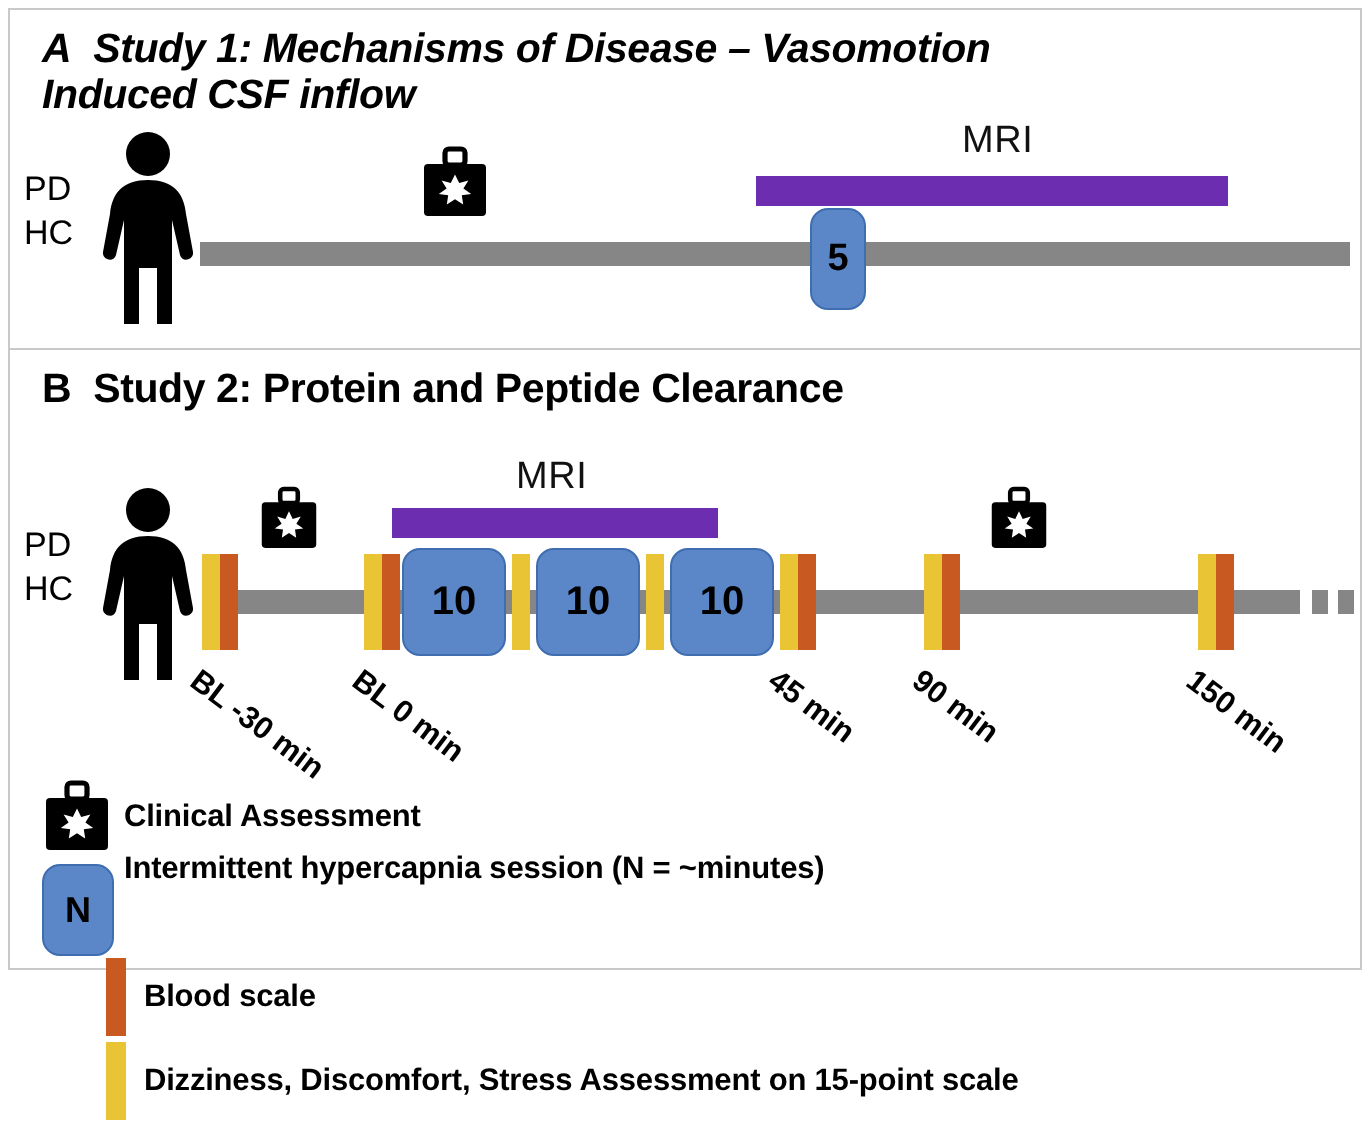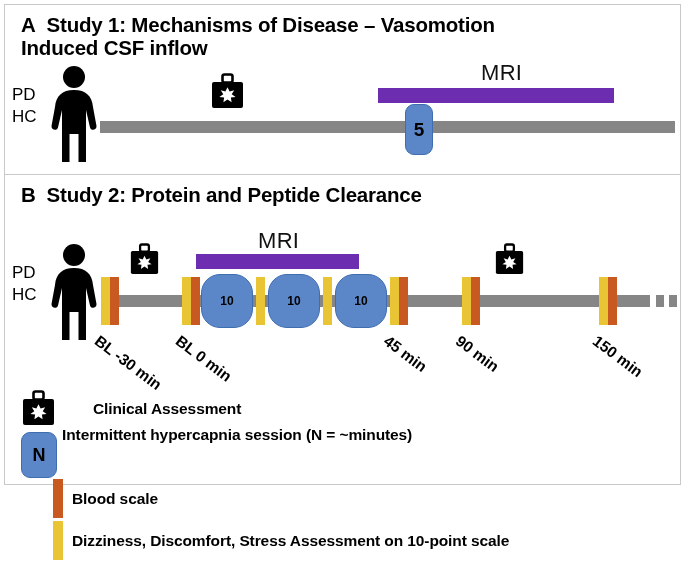--- a/index.html
+++ b/index.html
@@ -7,21 +7,21 @@
     width:685px;height:569px;
     background:#ffffff;
     font-family:"Liberation Sans", sans-serif;
     color:#000;
     overflow:hidden;
   }
   #root{position:relative;width:685px;height:569px;}
 
   
   .panel{position:absolute;left:4px;width:677px;border:1px solid #c9c9c9;box-sizing:border-box;background:#fff;}
-  #panelA{top:4px;height:218px;}
+  #panelA{top:4px;height:218px;font-style:italic;}
   #panelB{top:174px;height:311px;}
 
   .panel-title{
     position:absolute;
     font-weight:bold;
     font-size:20.5px;
     line-height:23px;
     letter-spacing:-0.2px;
     white-space:pre-line;
     color:#000;
@@ -41,35 +41,35 @@
   
   .person{position:absolute;}
 
   
   .tl-line{position:absolute;background:#868686;height:12px;}
   .tl-dash{position:absolute;background:#868686;height:12px;}
 
   
   .mri-bar{position:absolute;background:#6C2DB0;height:15px;}
   .mri-label{
-    position:absolute;font-size:22px;font-weight:400;color:#111;
+    position:absolute;font-size:19px;font-weight:400;color:#111;
     letter-spacing:0.3px;
   }
 
   
   .hc-box{
     position:absolute;
     background:#5B87C9;
     border:1.6px solid #3E6DB0;
     border-radius:9px;
     display:flex;align-items:center;justify-content:center;
     font-size:19px;font-weight:bold;color:#000;
     box-sizing:border-box;
   }
-  .hc-box.small{font-size:12px;border-radius:19px;}
+  .hc-box.small{font-size:20px;border-radius:9px;}
 
   
   .mk{position:absolute;}
   .mk-yellow{position:absolute;background:#E9C536;}
   .mk-orange{position:absolute;background:#C85A21;}
 
   
   .case{position:absolute;}
 
   
@@ -220,27 +220,27 @@
 
   <div>
 
     <div class="case" style="left:22px;top:390px;width:33px;height:36px;">
       <svg width="33" height="36" viewBox="0 0 33 36">
         <rect x="11.5" y="1.5" width="10" height="8" rx="2" fill="none" stroke="#000" stroke-width="2.6"></rect>
         <rect x="1" y="9" width="31" height="26" rx="2" fill="#000"></rect>
         <path d="M16.5 14.2 L18.6 18.5 L23.2 17.2 L20.7 21.3 L24.6 24.0 L19.9 24.6 L20.6 29.3 L16.5 26.6 L12.4 29.3 L13.1 24.6 L8.4 24.0 L12.3 21.3 L9.8 17.2 L14.4 18.5 Z" fill="#fff"></path>
       </svg>
     </div>
-    <div class="legend-text" style="left:62px;top:400px;margin-left:31px;">Clinical Assessment</div>
+    <div class="legend-text" style="left:62px;top:400px;">Clinical Assessment</div>
 
     <div class="hc-box" style="left:21px;top:432px;width:36px;height:46px;font-size:18px;">
       <span>N</span>
     </div>
     <div class="legend-text" style="left:62px;top:426px;">Intermittent hypercapnia session (N = ~minutes)</div>
 
     <div class="legend-swatch mk-orange" style="left:53px;top:479px;width:10px;height:39px;"></div>
     <div class="legend-text" style="left:72px;top:490px;">Blood scale</div>
 
     <div class="legend-swatch mk-yellow" style="left:53px;top:521px;width:10px;height:39px;"></div>
-    <div class="legend-text" style="left:72px;top:532px;">Dizziness, Discomfort, Stress Assessment on 10-point scale</div>
+    <div class="legend-text" style="left:72px;top:532px;">Dizziness, Discomfort, Stress Assessment on 15-point scale</div>
   </div>
 
 </div>
 
 </body></html>

